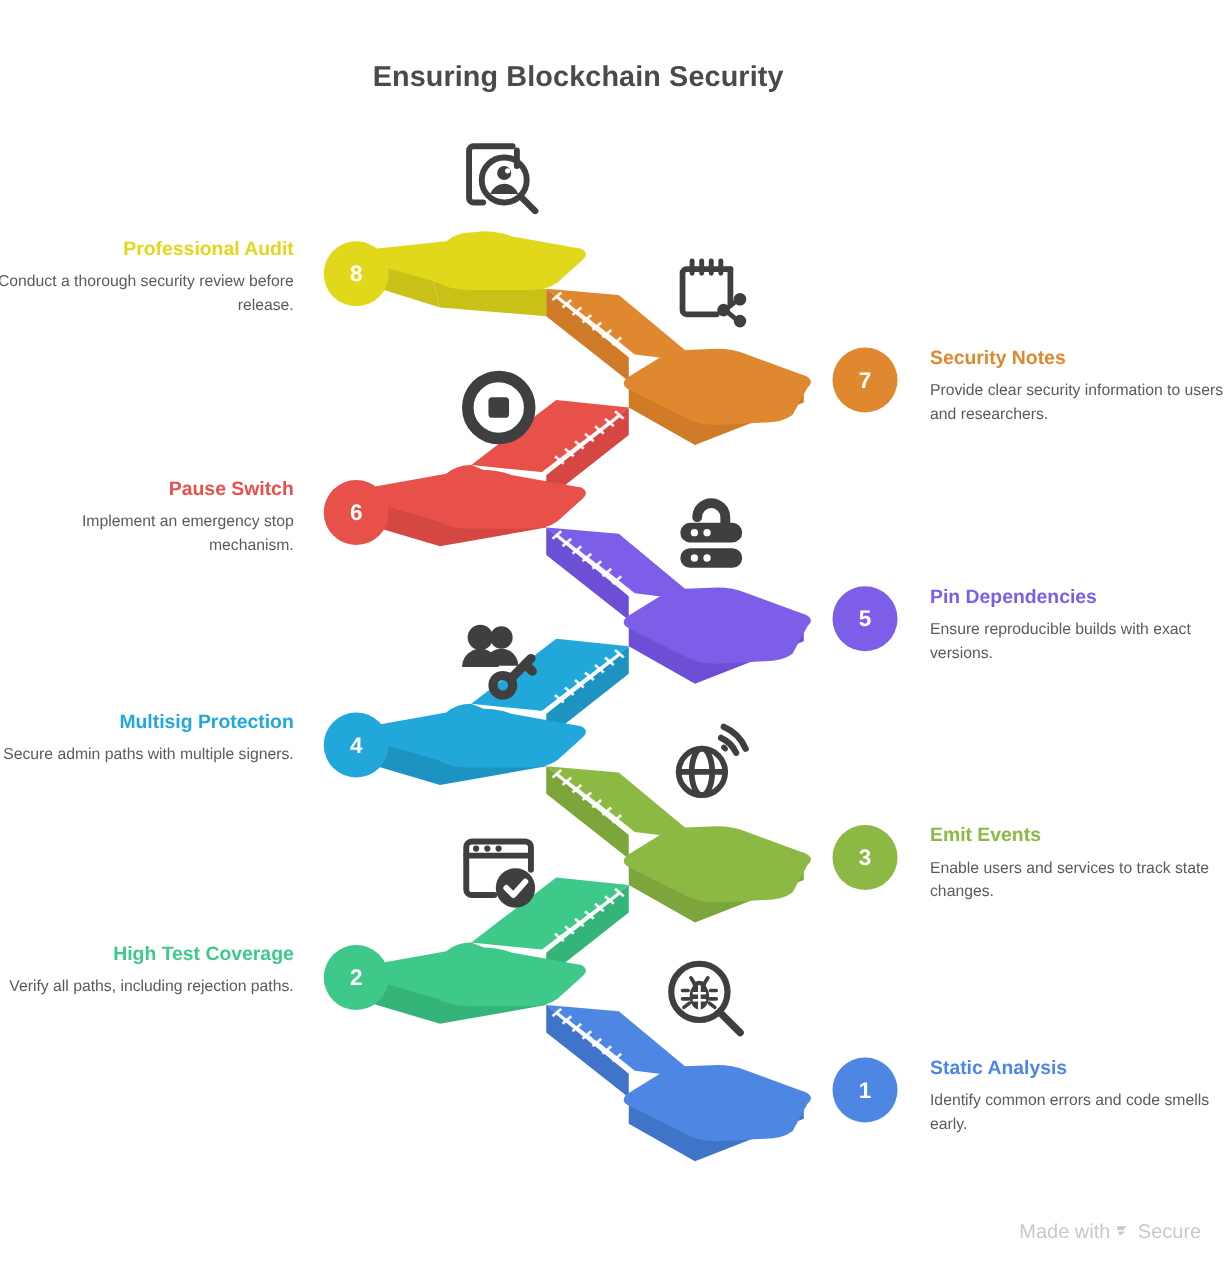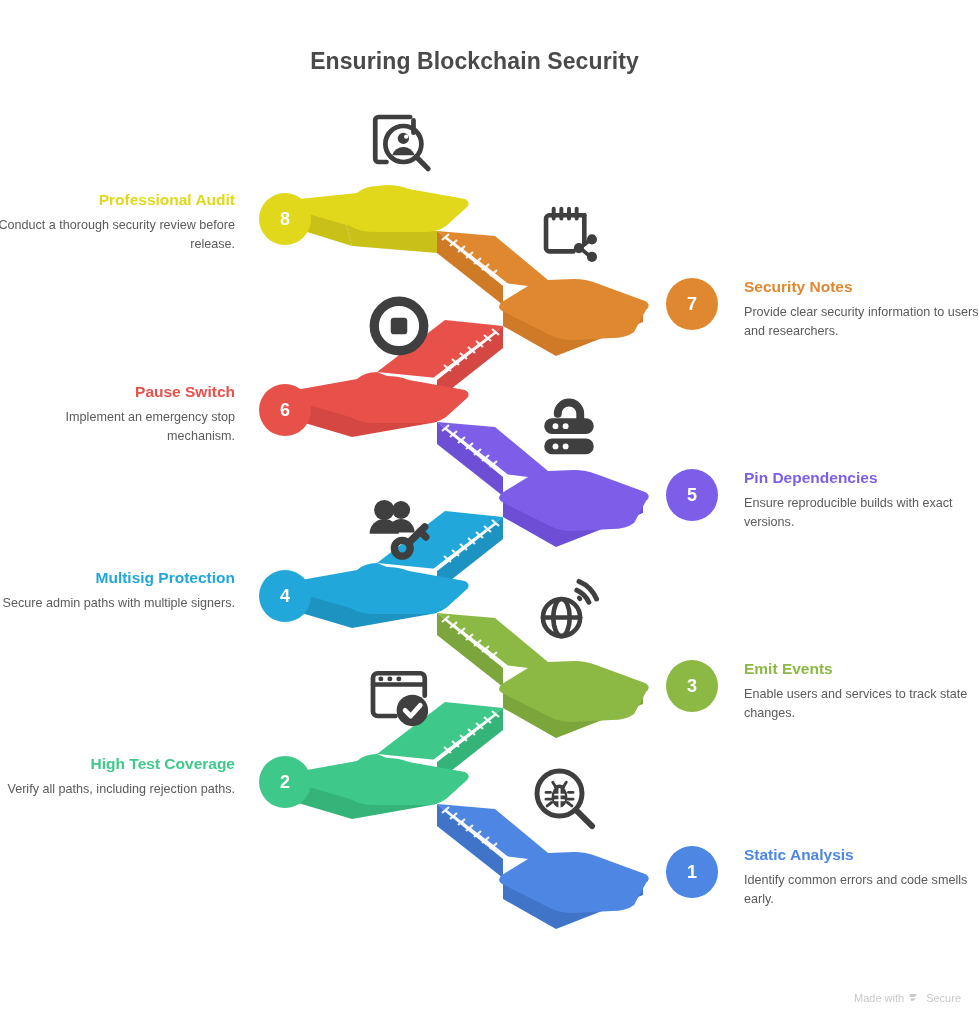--- a/index.html
+++ b/index.html
@@ -7,21 +7,21 @@
   body {
     background:#ffffff;
     font-family:"Liberation Sans", sans-serif;
     position:relative;
     overflow:hidden;
     -webkit-font-smoothing:antialiased;
   }
 
   #title {
     position:absolute;
-    top:48px; left:12px; width:925px;
+    top:48px; left:0; width:925px;
     text-align:center;
     font-size:23px;
     font-weight:bold;
     color:#4a4a4a;
     letter-spacing:0.1px;
   }
 
   
   #stage {
     position:absolute;
@@ -62,25 +62,25 @@
     line-height:1;
   }
 
   
   .deco-icon { position:absolute; }
   .deco-icon svg { display:block; }
 
   
   #footer {
     position:absolute;
-    right:18px; bottom:19px;
+    right:18px; bottom:29px;
     display:flex;
     align-items:center;
     gap:5px;
-    font-size:11px;
+    font-size:16px;
     color:#c9c9c9;
   }
   #footer .nk-mark { display:block; }
 </style>
 </head>
 <body style="background: rgb(255, 255, 255);">
 
 <div id="title" style="color: rgb(74, 74, 74);">Ensuring Blockchain Security</div>
 
 <div id="stage">

